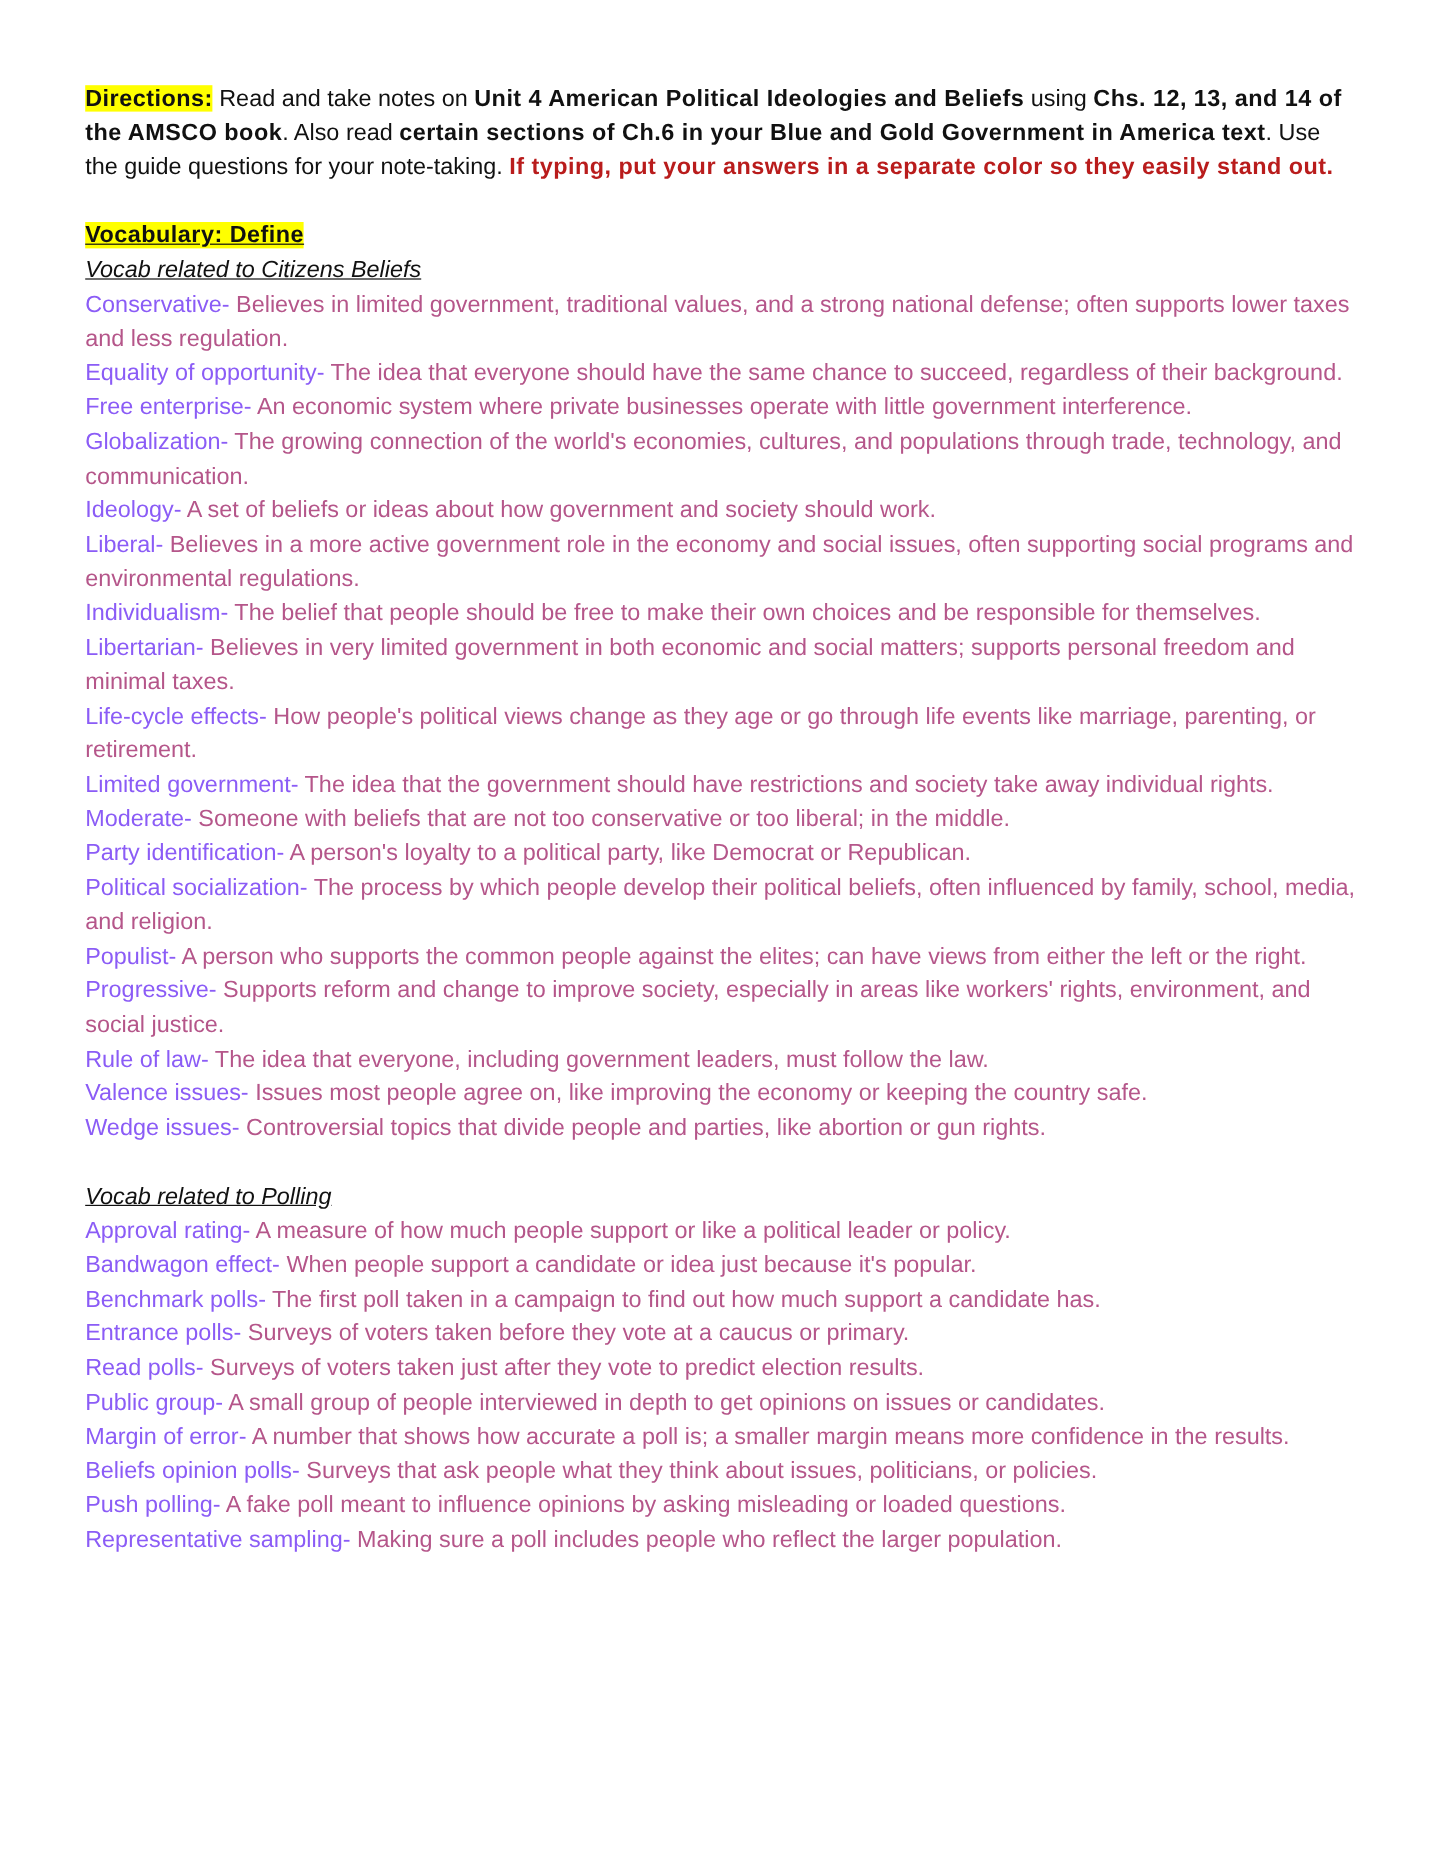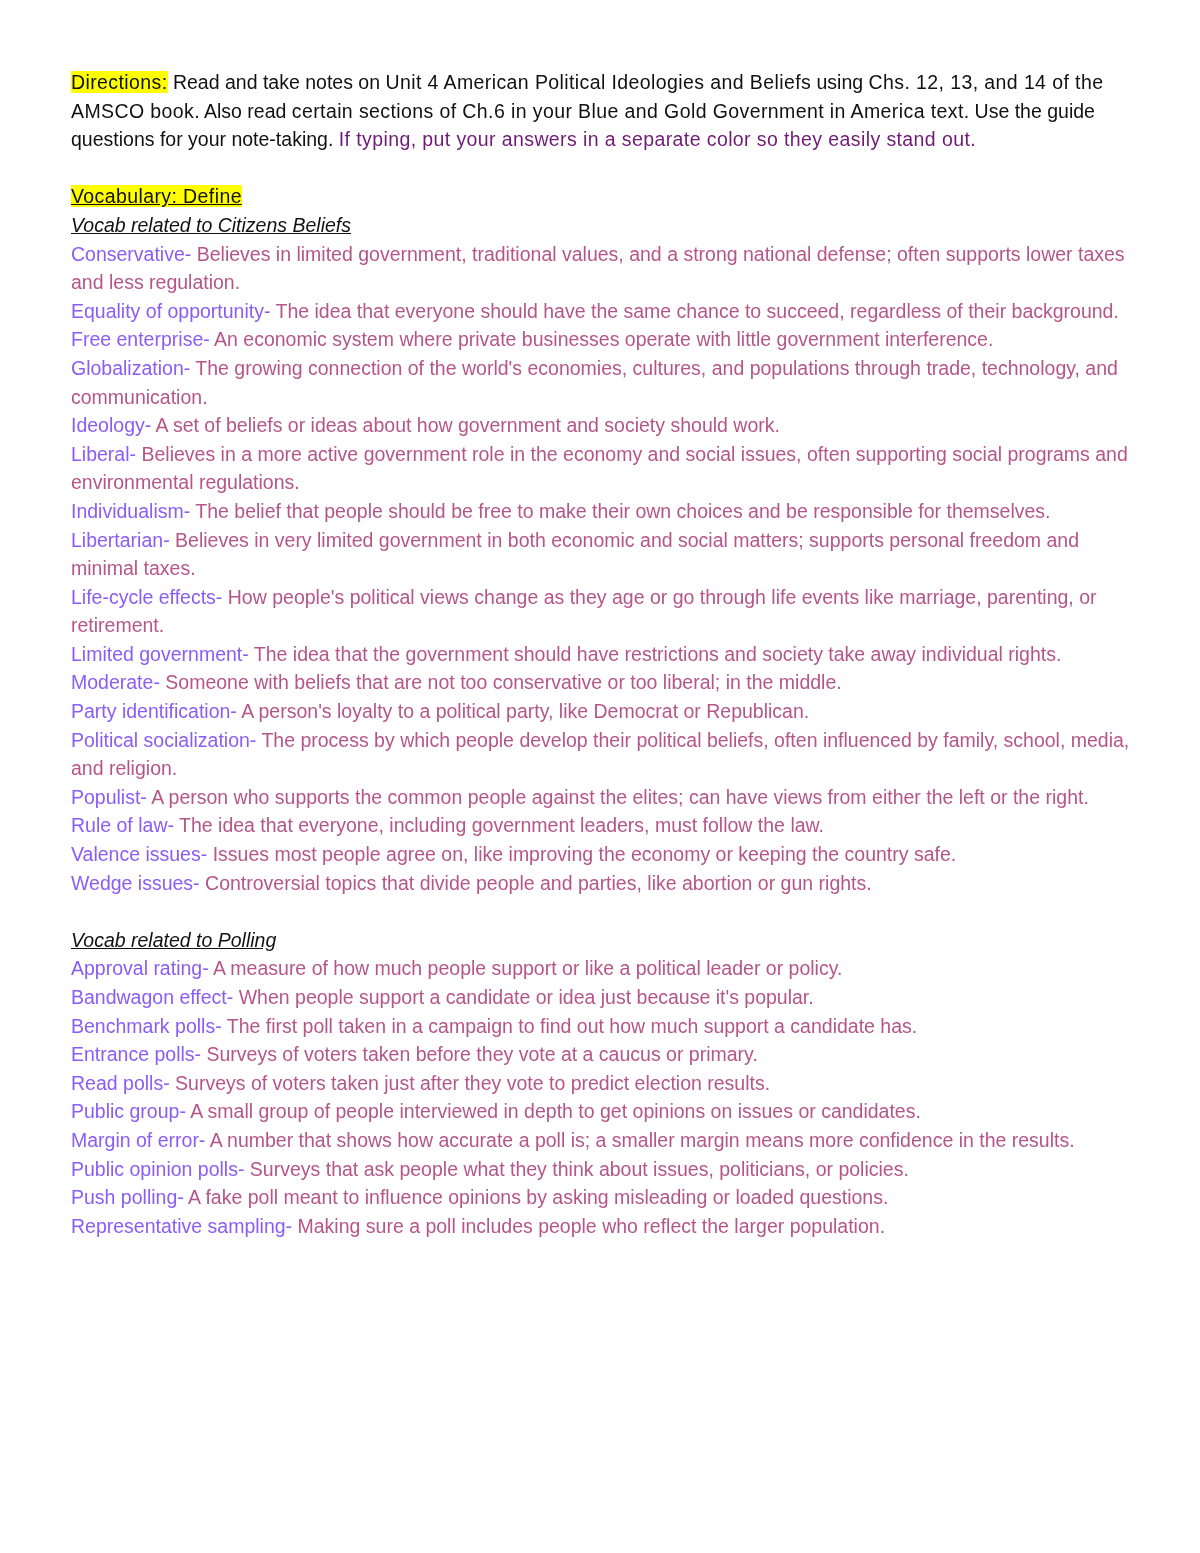--- a/index.html
+++ b/index.html
@@ -2,23 +2,23 @@
 <html><head>
 <meta charset="utf-8">
 <style>
   html, body { margin: 0; padding: 0; background: #ffffff; }
   body { width: 1200px; height: 1553px; position: relative; overflow: hidden; }
   .page {
     position: absolute; left: 71px; top: 68px; width: 1060px;
     font-family: "Liberation Sans", sans-serif; font-size: 19.5px; line-height: 28.6px;
     color: #111111;
   }
-  .b { font-weight: normal; letter-spacing: 0.4px; }
+  .b { font-weight: bold; letter-spacing: 0.4px; }
   .hl { background: #ffff00; }
-  .pink { color: #701a75; margin-top: 48px; }
+  .pink { color: #b91c1c; margin-top: 48px; }
   .ans { color: #b5568a; }
   .u { text-decoration: underline; }
   .i { font-style: italic; }
   p { margin: 0; }
   .spacer { height: 28.6px; }
   .term { color: #8b5cf6; }
 </style>
 </head>
 <body>
 
@@ -39,34 +39,35 @@
         <p><span class="term">Ideology- </span><span class="ans">A set of beliefs or ideas about how government and society should work.</span></p>
         <p><span class="term">Liberal- </span><span class="ans">Believes in a more active government role in the economy and social issues, often supporting social programs and environmental regulations.</span></p>
         <p><span class="term">Individualism- </span><span class="ans">The belief that people should be free to make their own choices and be responsible for themselves.</span></p>
         <p><span class="term">Libertarian- </span><span class="ans">Believes in very limited government in both economic and social matters; supports personal freedom and minimal taxes.</span></p>
         <p><span class="term">Life-cycle effects- </span><span class="ans">How people's political views change as they age or go through life events like marriage, parenting, or retirement.</span></p>
         <p><span class="term">Limited government- </span><span class="ans">The idea that the government should have restrictions and society take away individual rights.</span></p>
         <p><span class="term">Moderate- </span><span class="ans">Someone with beliefs that are not too conservative or too liberal; in the middle.</span></p>
         <p><span class="term">Party identification- </span><span class="ans">A person's loyalty to a political party, like Democrat or Republican.</span></p>
         <p><span class="term">Political socialization- </span><span class="ans">The process by which people develop their political beliefs, often influenced by family, school, media, and religion.</span></p>
         <p><span class="term">Populist- </span><span class="ans">A person who supports the common people against the elites; can have views from either the left or the right.</span></p>
+        <p><span class="term">Progressive- </span><span class="ans">Supports reform and change to improve society, especially in areas like workers' rights, environment, and social justice.</span></p>
         <p><span class="term">Rule of law- </span><span class="ans">The idea that everyone, including government leaders, must follow the law.</span></p>
         <p><span class="term">Valence issues- </span><span class="ans">Issues most people agree on, like improving the economy or keeping the country safe.</span></p>
         <p><span class="term">Wedge issues- </span><span class="ans">Controversial topics that divide people and parties, like abortion or gun rights.</span></p>
       </div>
   </div>
   <div class="spacer"></div>
   <div>
     <p class="i u" style="display:inline-block">Vocab related to Polling</p>
     <div id="s1">
         <p><span class="term">Approval rating- </span><span class="ans">A measure of how much people support or like a political leader or policy.</span></p>
         <p><span class="term">Bandwagon effect- </span><span class="ans">When people support a candidate or idea just because it's popular.</span></p>
         <p><span class="term">Benchmark polls- </span><span class="ans">The first poll taken in a campaign to find out how much support a candidate has.</span></p>
         <p><span class="term">Entrance polls- </span><span class="ans">Surveys of voters taken before they vote at a caucus or primary.</span></p>
         <p><span class="term">Read polls- </span><span class="ans">Surveys of voters taken just after they vote to predict election results.</span></p>
         <p><span class="term">Public group- </span><span class="ans">A small group of people interviewed in depth to get opinions on issues or candidates.</span></p>
         <p><span class="term">Margin of error- </span><span class="ans">A number that shows how accurate a poll is; a smaller margin means more confidence in the results.</span></p>
-        <p><span class="term">Public opinion polls- </span><span class="ans">Surveys that ask people what they think about issues, politicians, or policies.</span></p>
+        <p><span class="term">Beliefs opinion polls- </span><span class="ans">Surveys that ask people what they think about issues, politicians, or policies.</span></p>
         <p><span class="term">Push polling- </span><span class="ans">A fake poll meant to influence opinions by asking misleading or loaded questions.</span></p>
         <p><span class="term">Representative sampling- </span><span class="ans">Making sure a poll includes people who reflect the larger population.</span></p>
       </div>
   </div>
 </div>
 
 </body></html>

